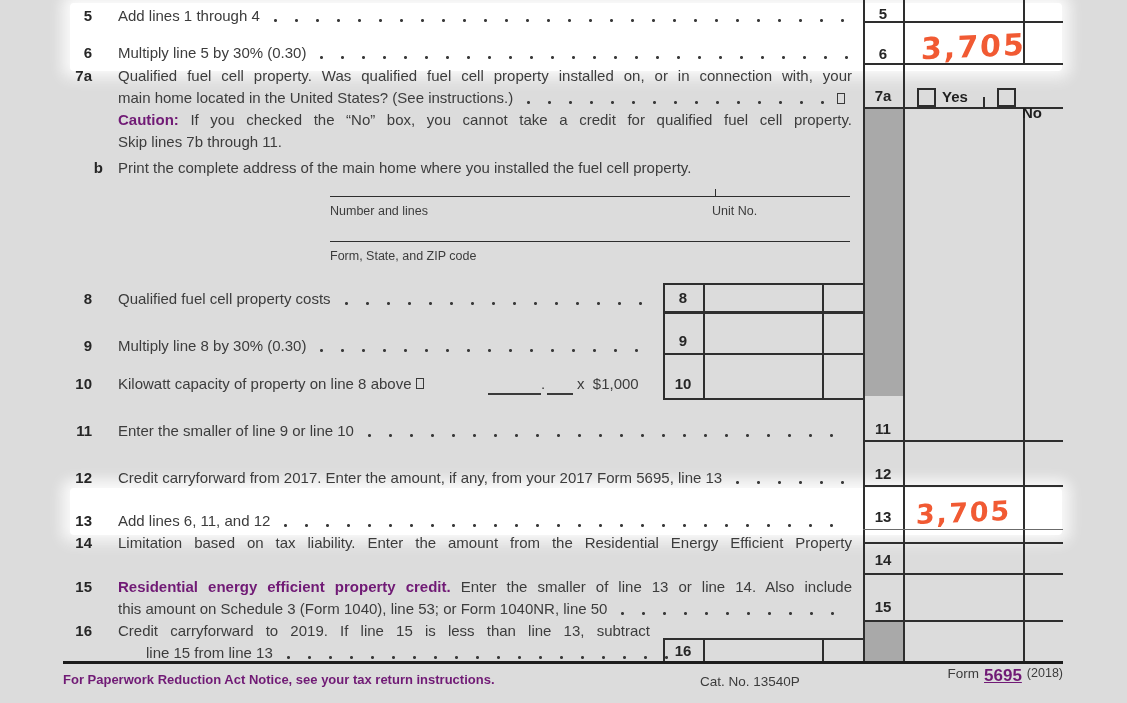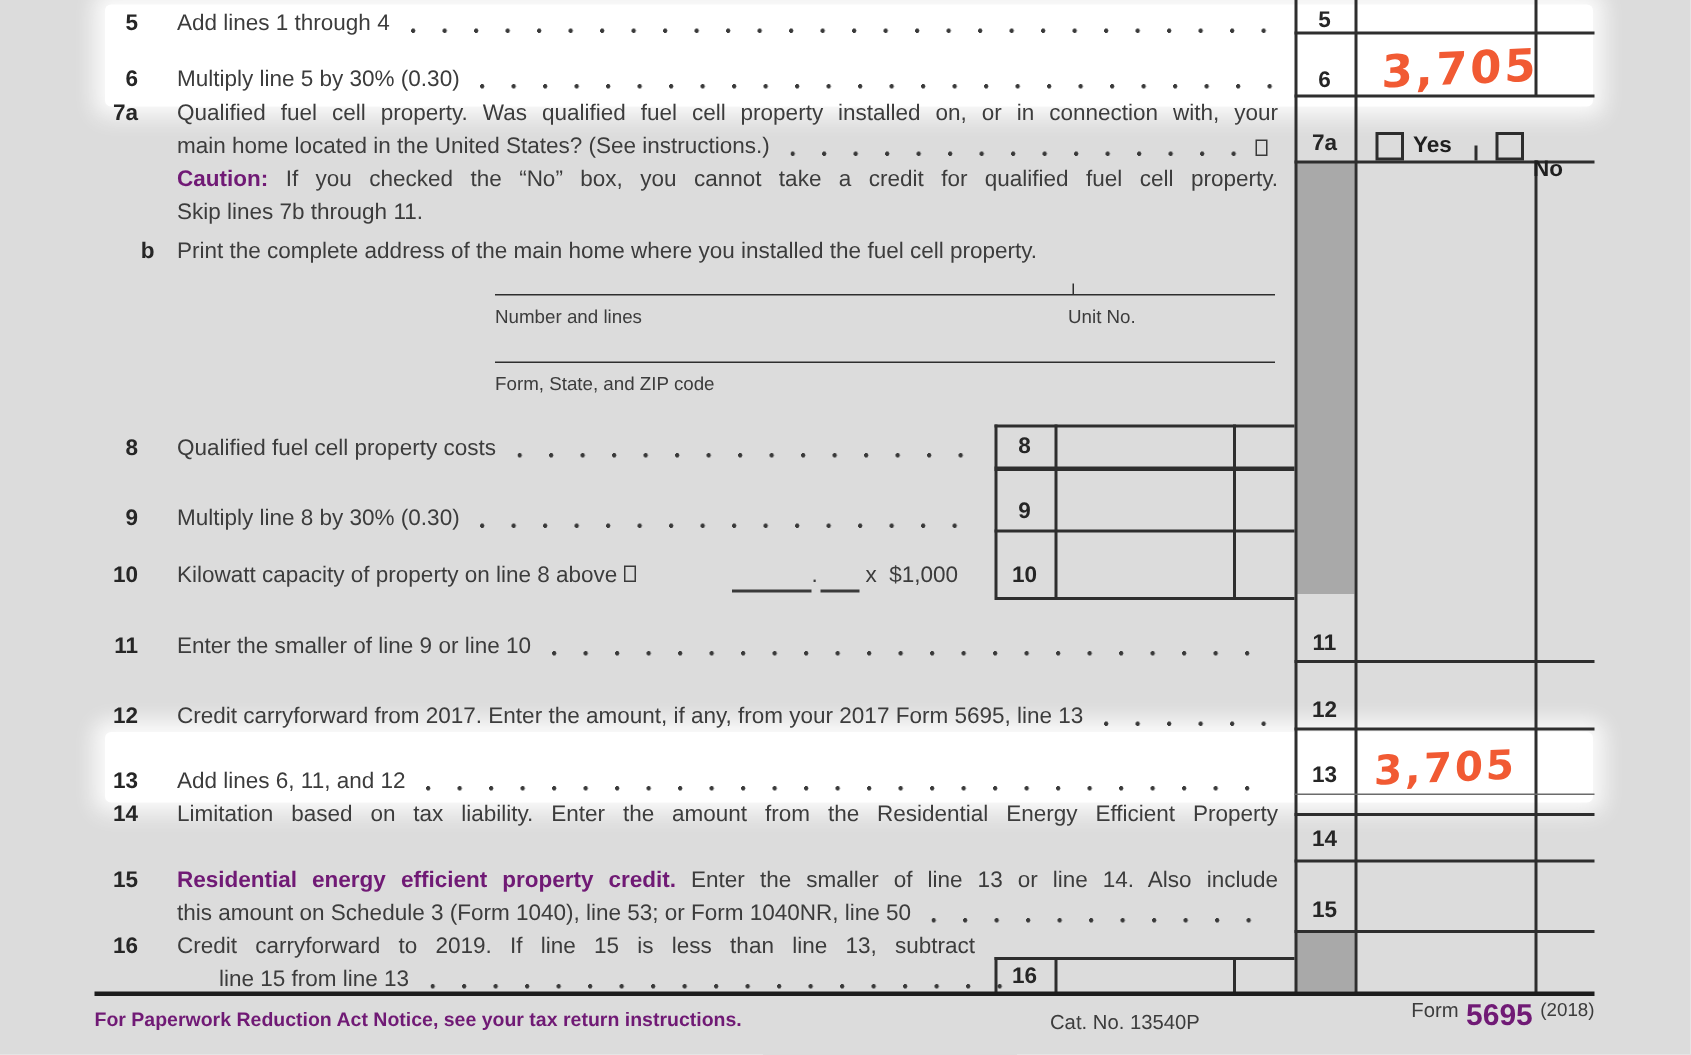--- a/index.html
+++ b/index.html
@@ -194,17 +194,17 @@
   <div class="cell" style="left:904px;top:574px;width:118px;height:45px;"></div>
   <div class="cell" style="left:704px;top:639px;width:117px;height:22px;"></div>
 
   <div class="hand" style="left:921px;top:29px;font-size:30px;">3,705</div>
   <div class="hand" style="left:916px;top:497px;font-size:27px;">3,705</div>
 
   <div class="txt bold" style="left:63px;top:670px;font-size:13px;">For Paperwork Reduction Act Notice, see your tax return instructions.</div>
   <div class="txt" style="left:700px;top:672px;font-size:13.5px;">Cat. No. 13540P</div>
   <div class="footRight" style="right:64px;top:666px;">
     <span style="font-size:13.5px;">Form</span>
-    <span class="bold" style="font-size:20px;">5695</span>
+    <span class="bold" style="font-size:17px;text-decoration:underline;">5695</span>
     <span style="font-size:12.5px;">(2018)</span>
   </div>
 
 </div>
 
 </body></html>

